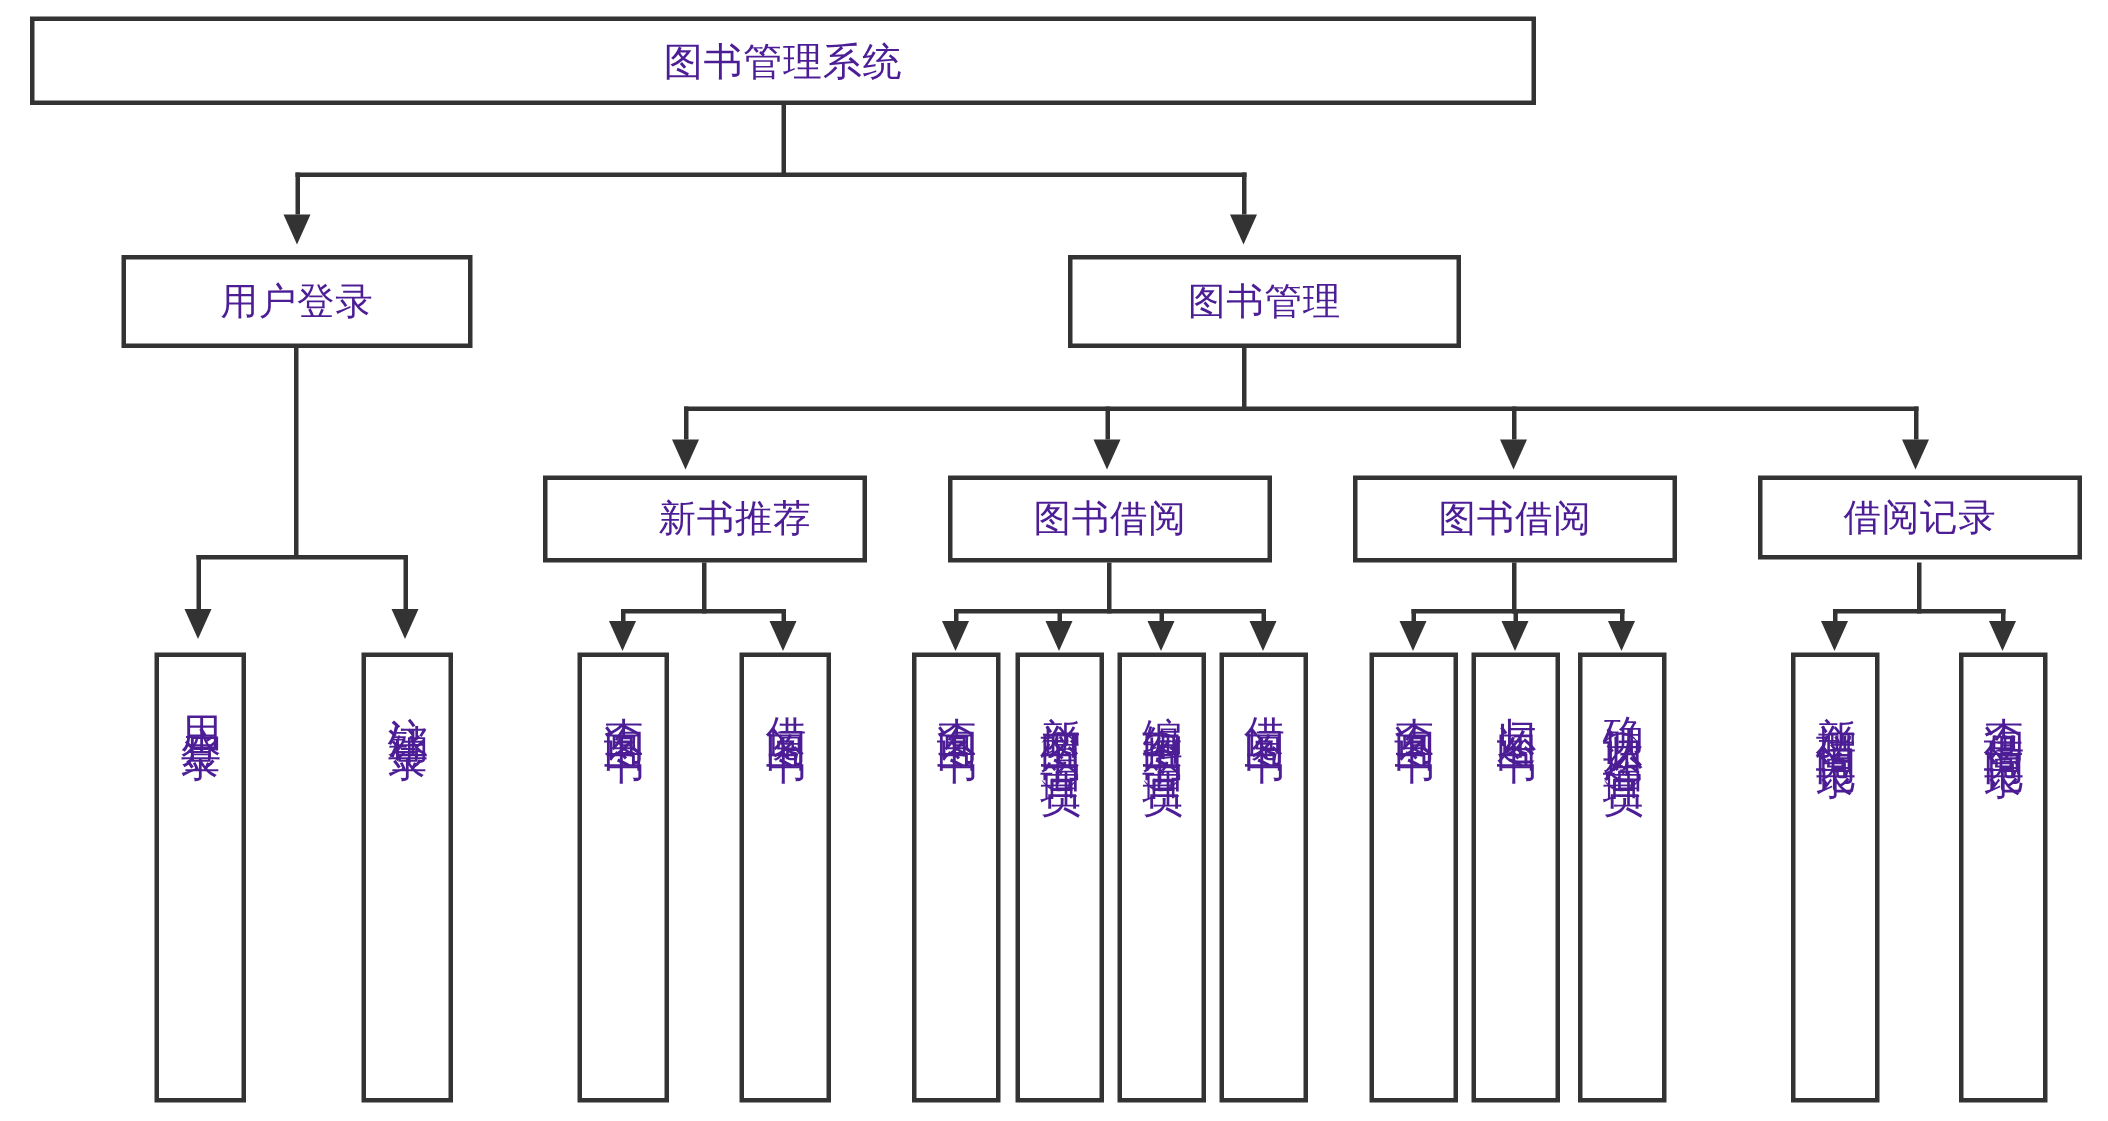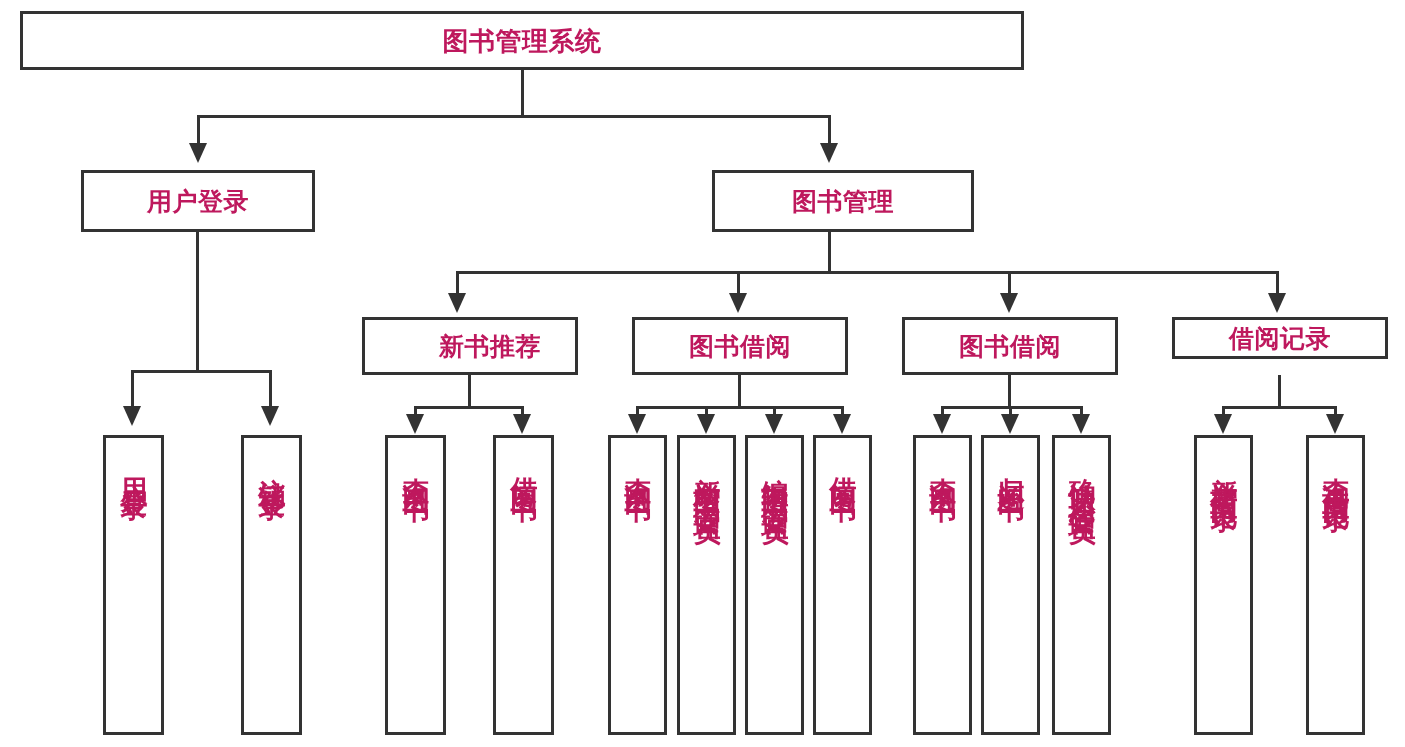--- a/index.html
+++ b/index.html
@@ -19,23 +19,22 @@
   }
   
   .node {
     position: absolute;
     box-sizing: border-box;
     border: 3px solid #333333;
     background: #ffffff;
     display: flex;
     align-items: center;
     justify-content: center;
-    color: #be185d;
+    color: #4c1d95;
     line-height: 1.0;
-    font-weight: bold;
   }
   .node .lbl {
     display: block;
     text-align: center;
     letter-spacing: 0.5px;
   }
   .node.h .lbl {
     font-size: 25px;
   }
   .node.root .lbl {
@@ -129,21 +128,21 @@
 
   <div class="node h" style="left:362px; top:317px; width:216px; height:58px;padding-left:40px;">
     <span class="lbl">新书推荐</span>
   </div>
   <div class="node h" style="left:632px; top:317px; width:216px; height:58px;">
     <span class="lbl">图书借阅</span>
   </div>
   <div class="node h" style="left:902px; top:317px; width:216px; height:58px;">
     <span class="lbl">图书借阅</span>
   </div>
-  <div class="node h" style="left:1172px; top:317px; width:216px; height:42px;">
+  <div class="node h" style="left:1172px; top:317px; width:216px; height:56px;">
     <span class="lbl">借阅记录</span>
   </div>
 
   <div class="ln vt" style="left:468px; top:375px; width:3px; height:34px;"></div>
   <div class="ln hz" style="left:414px; top:406px; width:110px; height:3px;"></div>
   <div class="ln vt" style="left:414px; top:406px; width:3px; height:10px;"></div>
   <div class="arrow" style="left:406px; top:414px;"></div>
   <div class="ln vt" style="left:521px; top:406px; width:3px; height:10px;"></div>
   <div class="arrow" style="left:513px; top:414px;"></div>
 

